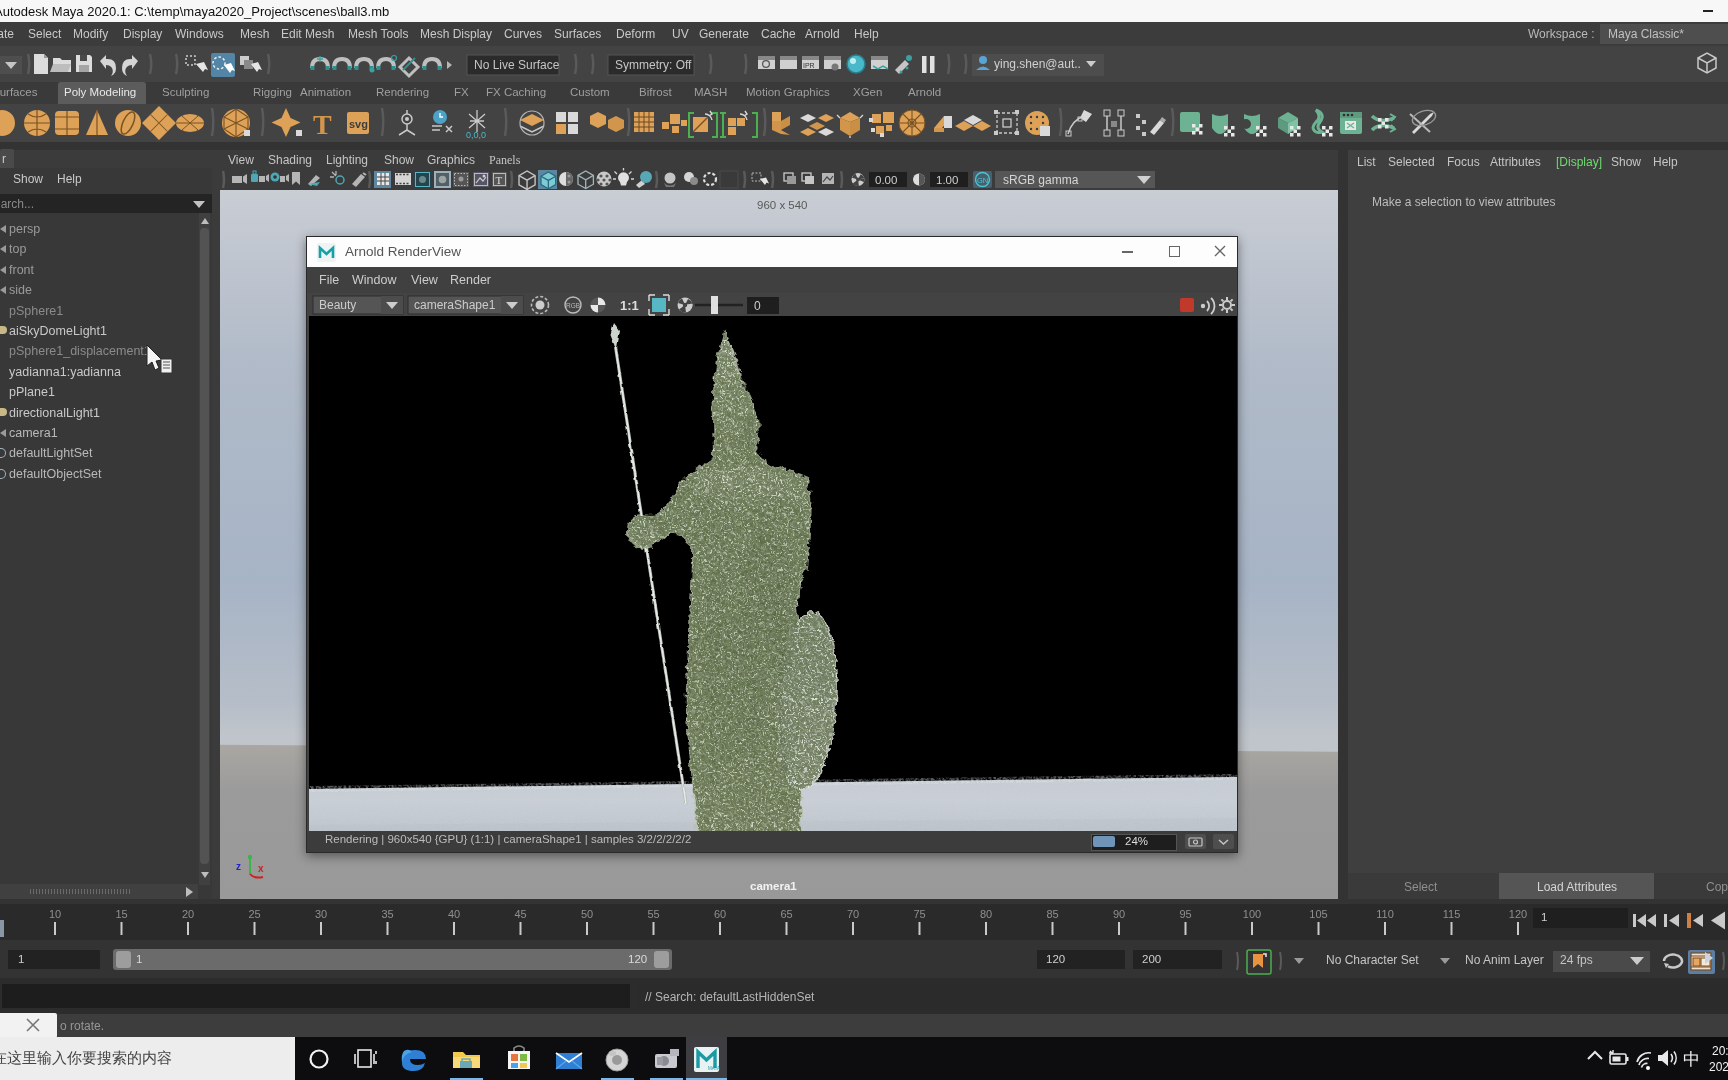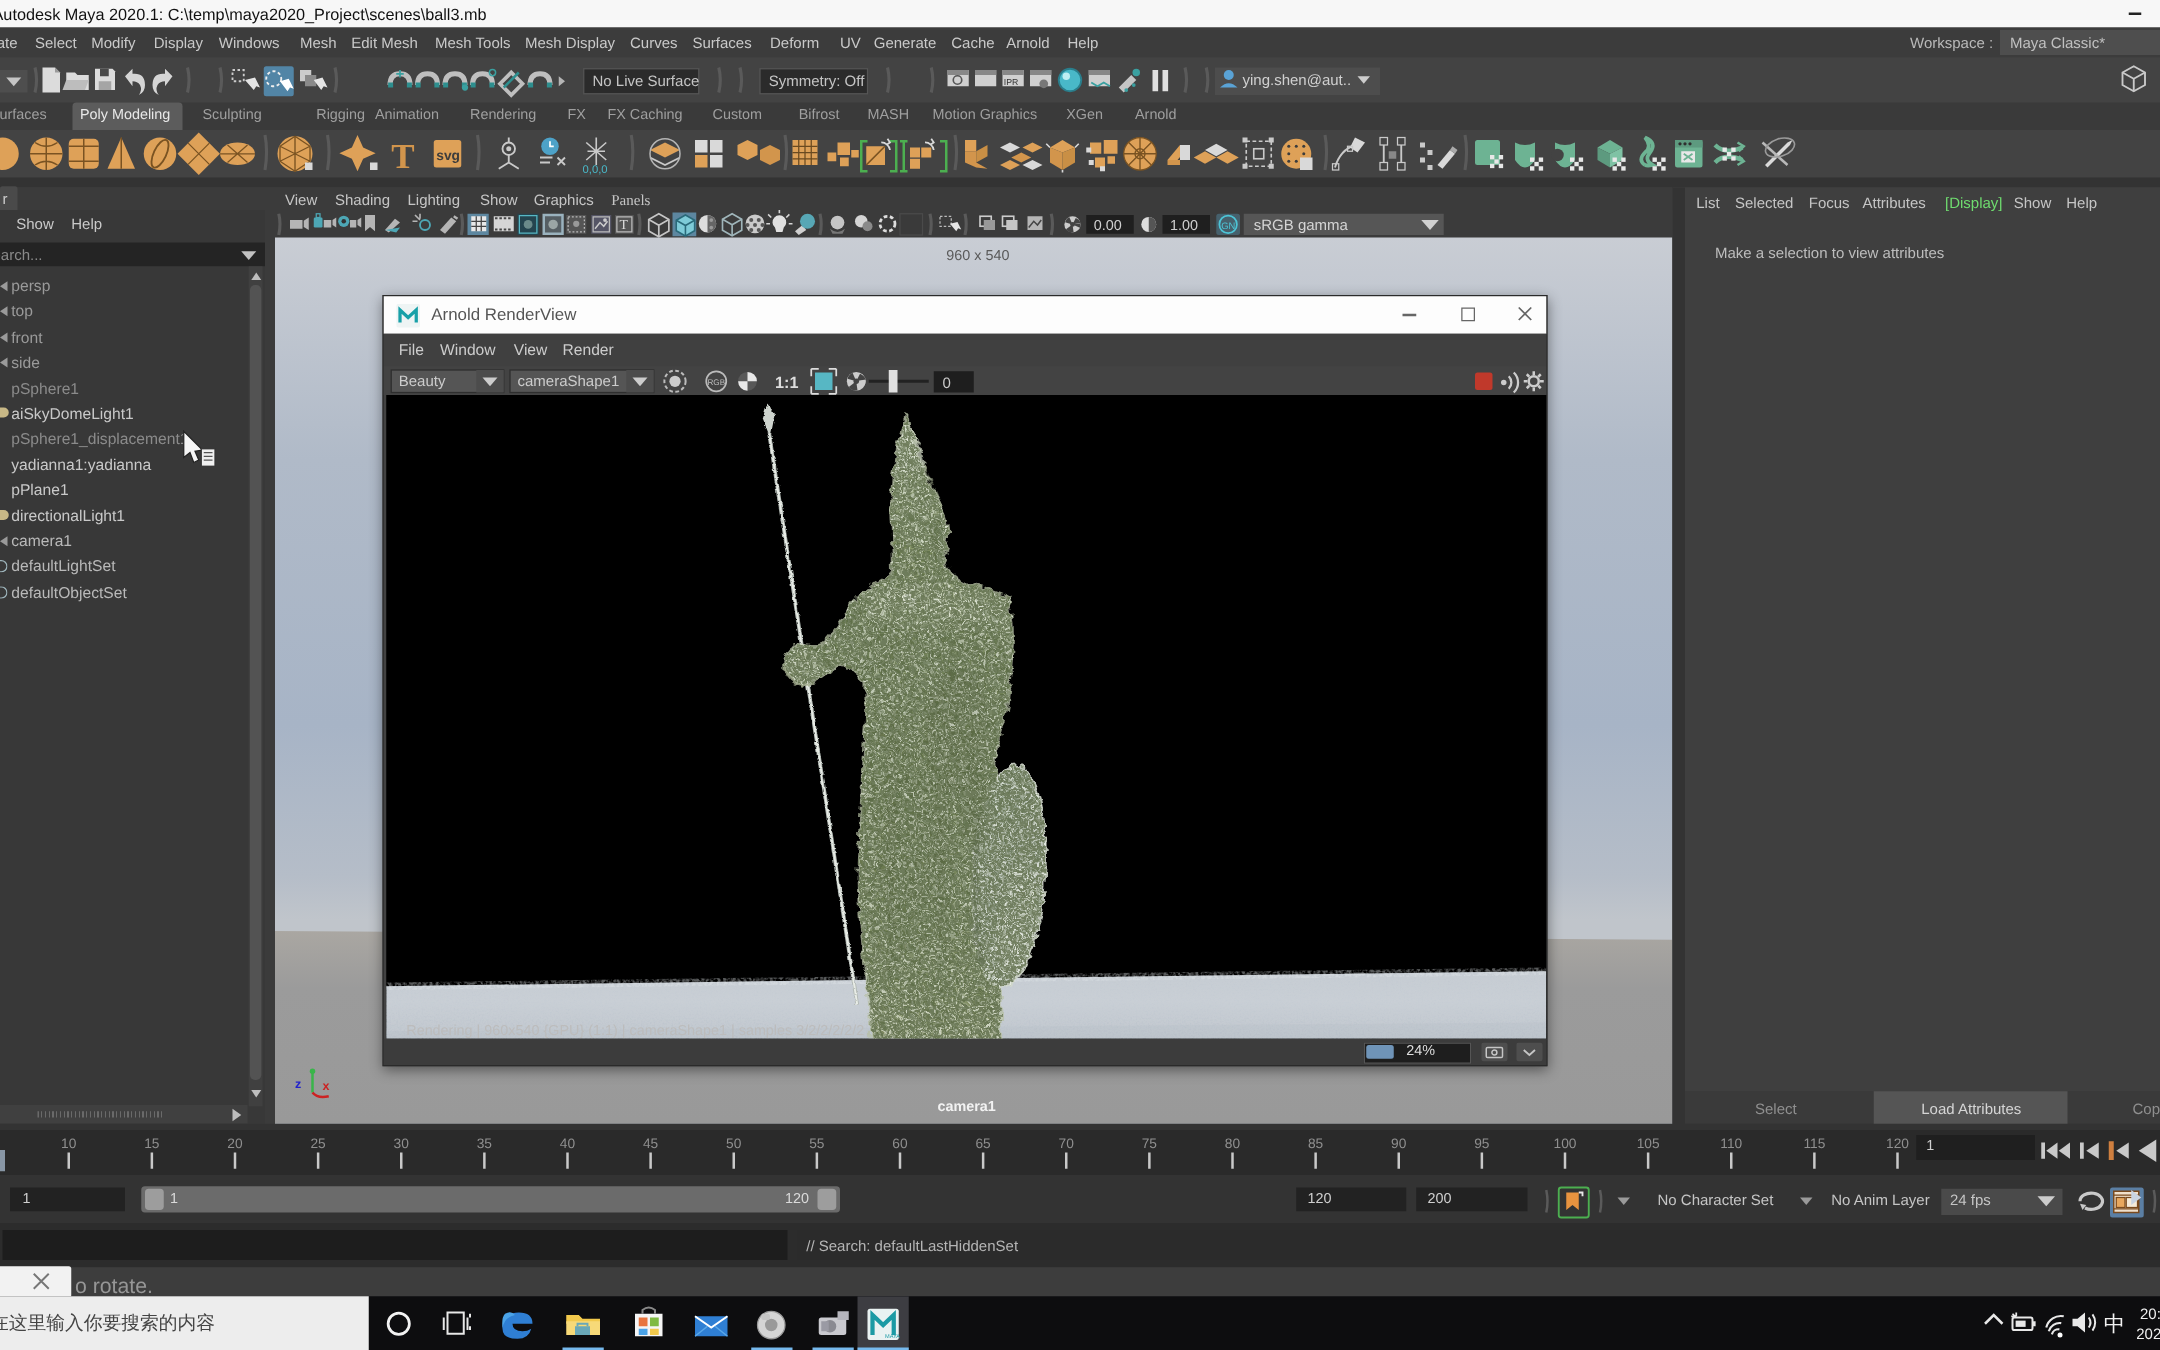--- a/index.html
+++ b/index.html
@@ -716,21 +716,21 @@
             <ellipse cx="496" cy="383" rx="29" ry="88" transform="rotate(4 496 383)"></ellipse>
           </g>
           <g filter="url(#drk)" opacity="0.8">
             <path d="M414 17 C418 22 423 34 425 48 C428 62 440 82 446 96 C450 106 449 118 444 128 C446 138 454 146 468 151 C478 154 488 157 496 161 C500 178 500 194 499 206 C497 226 496 240 495 250 C491 268 487 278 485 290 C488 315 490 355 491 400 C492 445 491 485 489 515 L387 515 C385 492 381 460 379 432 C376 405 375 385 376 370 C377 345 378 330 379 315 C379 295 380 280 381 268 C382 252 382 240 382 228 C378 224 374 221 369 217 C362 214 356 218 350 222 C344 227 337 230 330 229 C322 227 317 220 317 211 C318 202 324 197 332 197 C338 197 344 200 349 195 C355 189 362 179 368 170 C373 163 378 158 383 154 C391 148 398 145 404 141 C404 127 403 113 403 99 C402 84 403 69 405 55 C407 39 410 25 414 17 Z"></path>
             <ellipse cx="496" cy="383" rx="29" ry="88" transform="rotate(4 496 383)"></ellipse>
           </g>
         </g>
       </svg>
 
   <div class="abs" style="left:0;top:594px;width:930px;height:21px;background:#3c3c3c;"></div>
-  <div class="t" style="left:18px;top:582px;font-size:11.5px;color:#bcbcbc;">Rendering | 960x540 {GPU} (1:1) | cameraShape1 | samples 3/2/2/2/2/2</div>
+  <div class="t" style="left:18px;top:596px;font-size:11.5px;color:#bcbcbc;">Rendering | 960x540 {GPU} (1:1) | cameraShape1 | samples 3/2/2/2/2/2</div>
   <div class="abs" style="left:784px;top:597px;width:84px;height:15px;background:#1e1e1e;border:1px solid #555;"></div>
   <div class="abs" style="left:786px;top:599px;width:22px;height:11px;background:#6f94b8;border-radius:2px;"></div>
   <div class="t" style="left:818px;top:598px;font-size:11.5px;color:#ddd;">24%</div>
   <svg class="abs" style="left:878px;top:597px;" width="22" height="16">
     <rect x="0" y="0" width="21" height="15" rx="2" fill="#4e4e4e"></rect>
     <rect x="4" y="4" width="13" height="8" rx="1" fill="none" stroke="#c5c5c5" stroke-width="1.2"></rect>
     <circle cx="10.5" cy="8" r="2" fill="none" stroke="#c5c5c5" stroke-width="1.2"></circle>
   </svg>
   <svg class="abs" style="left:906px;top:597px;" width="22" height="16">
     <rect x="0" y="0" width="21" height="15" rx="2" fill="#4e4e4e"></rect>
@@ -845,21 +845,21 @@
 <div class="abs" style="left:0;top:978px;width:1728px;height:36px;background:#2c2c2c;"></div>
 <div class="abs" style="left:2px;top:984px;width:628px;height:24px;background:#1d1d1d;"></div>
 <div class="abs" style="left:638px;top:984px;width:1090px;height:24px;background:#2b2b2b;"></div>
 <div class="t" style="left:645px;top:990px;font-size:12px;color:#b5b5b5;">// Search: defaultLastHiddenSet</div>
 
 <div class="abs" style="left:0;top:1014px;width:1728px;height:23px;background:#3d3d3d;"></div>
 <div class="abs" style="left:-20px;top:1013px;width:77px;height:25px;background:#f2f2f2;border-radius:0 2px 2px 0;"></div>
 <svg class="abs" style="left:26px;top:1018px;" width="14" height="14">
       <path d="M1 1 L13 13 M13 1 L1 13" stroke="#777" stroke-width="1.6"></path>
     </svg>
-<div class="t" style="left:60px;top:1019px;font-size:17px;color:#969696;">o rotate.</div>
+<div class="t" style="left:60px;top:1019px;font-size:12px;color:#969696;">o rotate.</div>
 
 <div class="abs" style="left:0;top:1037px;width:1728px;height:43px;background:#0d0d0f;"></div>
 <div class="abs" style="left:0;top:1037px;width:295px;height:43px;background:#ededed;"></div>
 <div class="t" style="left:-8px;top:1049px;font-size:15px;color:#444;">在这里输入你要搜索的内容</div>
 <svg class="abs" style="left:295px;top:1037px;" width="1433" height="43" id="tasksvg">
       <circle cx="24" cy="22" r="8.5" fill="none" stroke="#f2f2f2" stroke-width="2.2"></circle>
       <g stroke="#e8e8e8" stroke-width="1.6" fill="none">
         <rect x="63" y="13" width="13" height="17"></rect>
         <path d="M60 17 v10 M79 17 v10 M81 14 v3 M81 24 v3"></path>
       </g>

